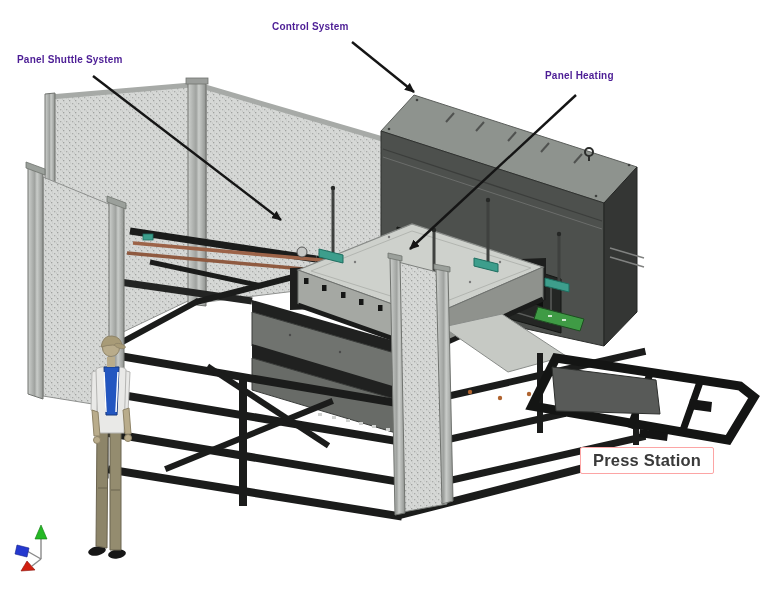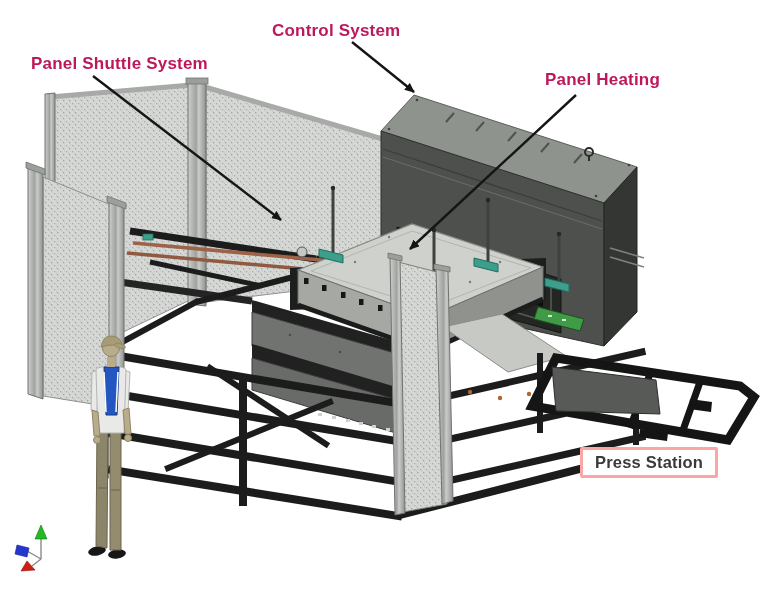--- a/index.html
+++ b/index.html
@@ -2,25 +2,25 @@
 <html><head>
 <meta charset="utf-8">
 <style>
   html,body{margin:0;padding:0;background:#ffffff;}
   .stage{
     position:relative;width:768px;height:594px;background:#ffffff;
     font-family:"Liberation Sans", sans-serif;overflow:hidden;
   }
   .stage svg{position:absolute;left:0;top:0;}
   .callout{
-    position:absolute;color:#be185d;font-weight:600;font-size:17px;
+    position:absolute;color:#4c1d95;font-weight:600;font-size:10px;
     white-space:nowrap;letter-spacing:.2px;
   }
   .boxed{
-    border:3px solid #fca5a5;background:#ffffff;color:#3a3a3a;
+    border:1px solid #fca5a5;background:#ffffff;color:#3a3a3a;
     font-size:16.5px;padding:3px 12px;border-radius:2px;
   }
 </style>
 </head>
 <body>
 
 <div class="stage">
 
 <svg width="768" height="594" viewBox="0 0 768 594">
   <defs>
@@ -242,21 +242,21 @@
     <polygon points="27,561 35,570 21,571" fill="#d01f10" stroke="#8a130a" stroke-width=".6"></polygon>
   </g>
 
   <g stroke="#151515" stroke-width="2.4" fill="none">
     <line x1="93" y1="76" x2="281" y2="220" marker-end="url(#ah)"></line>
     <line x1="352" y1="42" x2="414" y2="92" marker-end="url(#ah)"></line>
     <line x1="576" y1="95" x2="410" y2="249" marker-end="url(#ah)"></line>
   </g>
 </svg>
 
-<div class="callout" style="left:31px;top:54px">Panel Shuttle System</div>
+<div class="callout" style="left:17px;top:54px">Panel Shuttle System</div>
 
 <div class="callout" style="left:272px;top:21px">Control System</div>
 
 <div class="callout" style="left:545px;top:70px">Panel Heating</div>
 
 <div class="callout boxed" style="left:580px;top:447px">Press Station</div>
 
 </div>
 
 </body></html>

